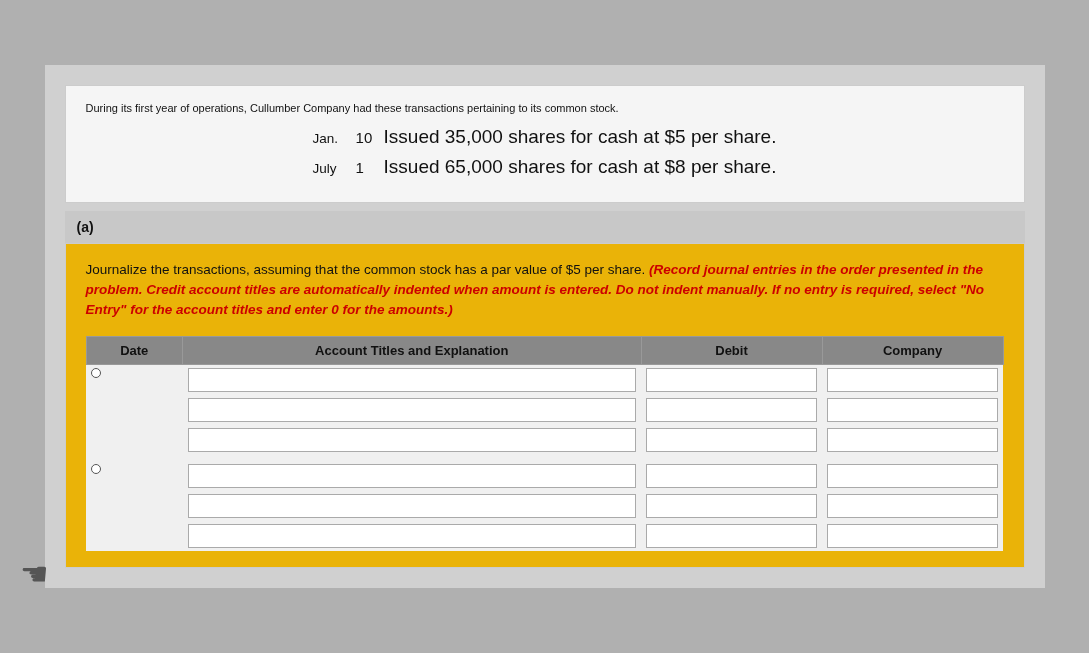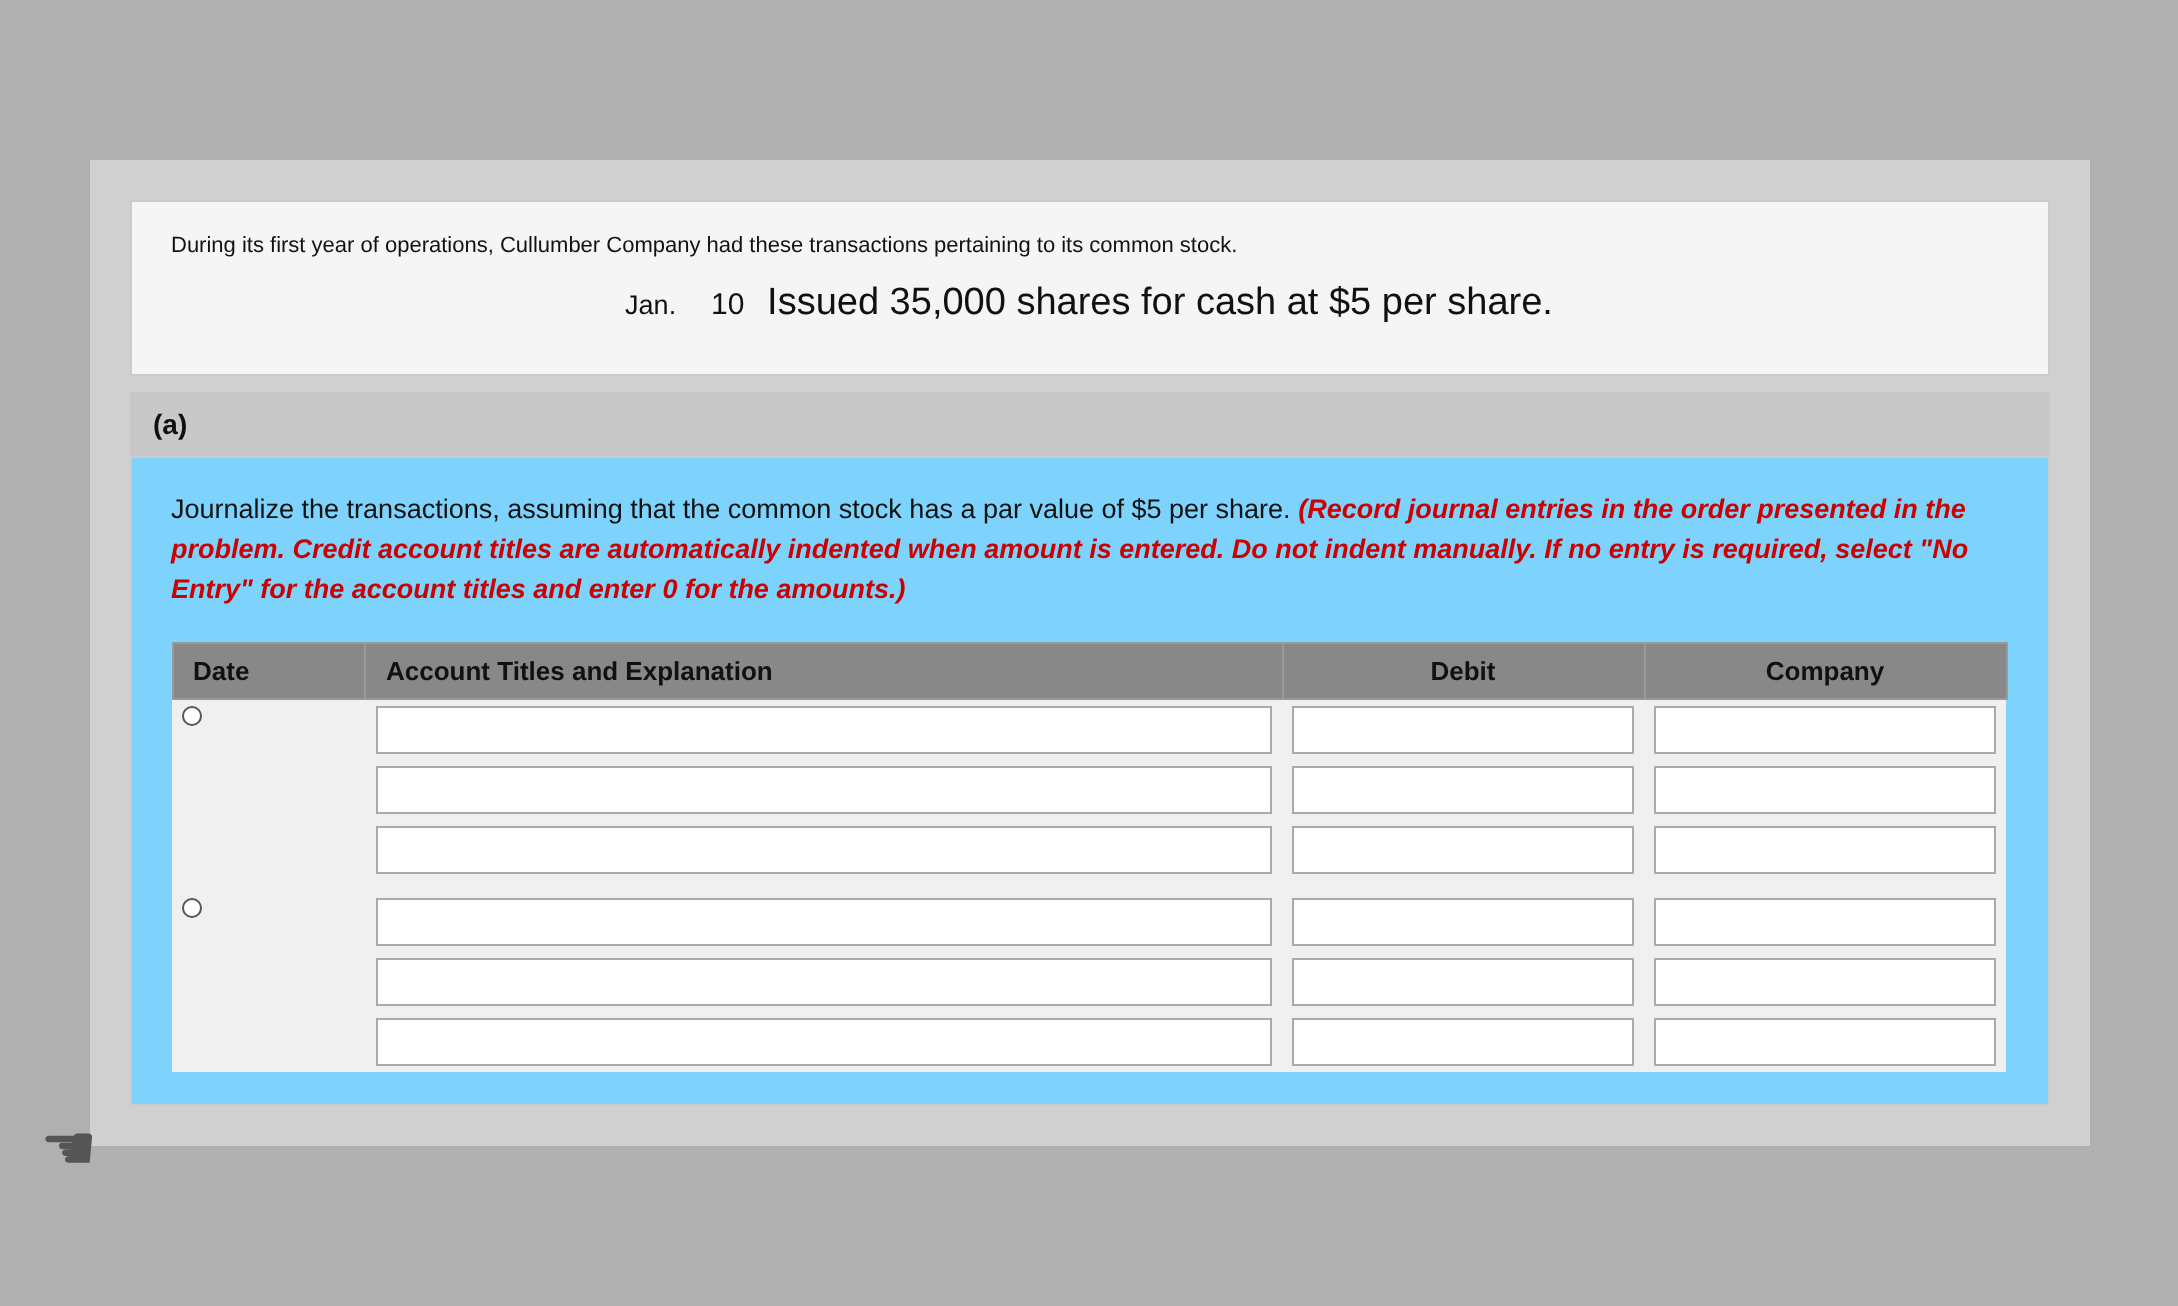--- a/index.html
+++ b/index.html
@@ -63,21 +63,21 @@
     .section-label {
       background: #c8c8c8;
       padding: 8px 12px;
       font-weight: bold;
       font-size: 14px;
       color: #111;
       margin-bottom: 0;
     }
 
     .answer-box {
-      background: #7dd3fc;
+      background: #eab308;
       border: 1px solid #ccc;
       padding: 16px 20px;
     }
 
     .instructions {
       font-size: 13.5px;
       color: #111;
       margin-bottom: 16px;
       line-height: 1.5;
     }
@@ -95,21 +95,21 @@
 
     .journal-table thead tr {
       background: #888;
     }
 
     .journal-table thead th {
       color: #111;
       font-weight: bold;
       font-size: 13px;
       padding: 6px 10px;
-      text-align: left;
+      text-align: center;
       border: 1px solid #999;
     }
 
     .journal-table thead th.debit-col,
     .journal-table thead th.credit-col {
       text-align: center;
     }
 
     .journal-table tbody tr {
       background: #f0f0f0;
@@ -187,20 +187,25 @@
 
 <div class="page-container">
 
   <div class="problem-box">
     <p class="problem-text">During its first year of operations, Cullumber Company had these transactions pertaining to its common stock.</p>
     <div class="transaction-row">
       <span class="trans-month">Jan.</span>
       <span class="trans-day">10</span>
       <span class="trans-desc">Issued 35,000 shares for cash at $5 per share.</span>
     </div>
+    <div class="transaction-row">
+      <span class="trans-month">July</span>
+      <span class="trans-day">1</span>
+      <span class="trans-desc">Issued 65,000 shares for cash at $8 per share.</span>
+    </div>
   </div>
 
   <div class="section-label">
     <span>(a)</span>
   </div>
 
   <div class="answer-box">
     <p class="instructions">
       <span>Journalize the transactions, assuming that the common stock has a par value of $5 per share.</span>
       <span class="red-bold">(Record journal entries in the order presented in the problem. Credit account titles are automatically indented when amount is entered. Do not indent manually. If no entry is required, select "No Entry" for the account titles and enter 0 for the amounts.)</span>

